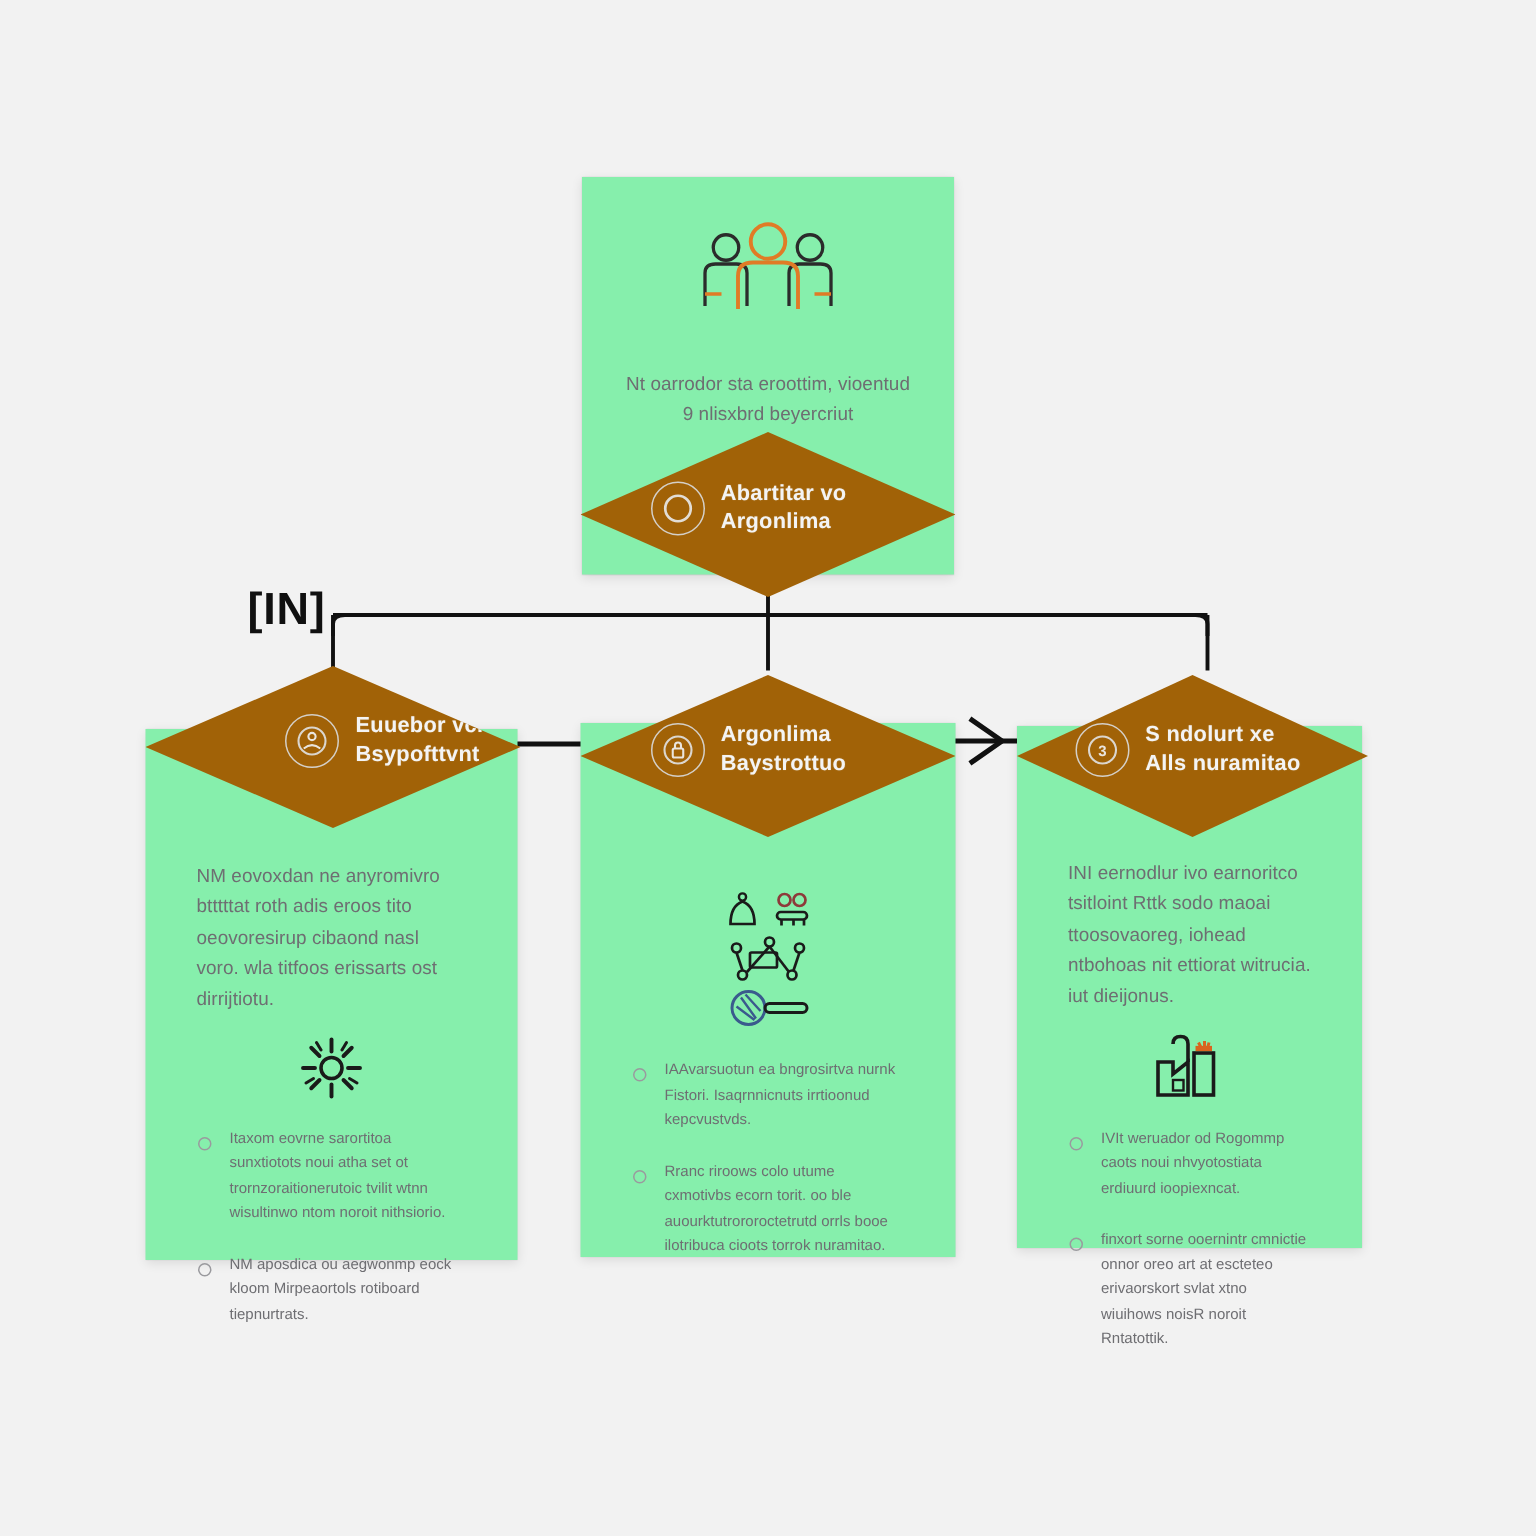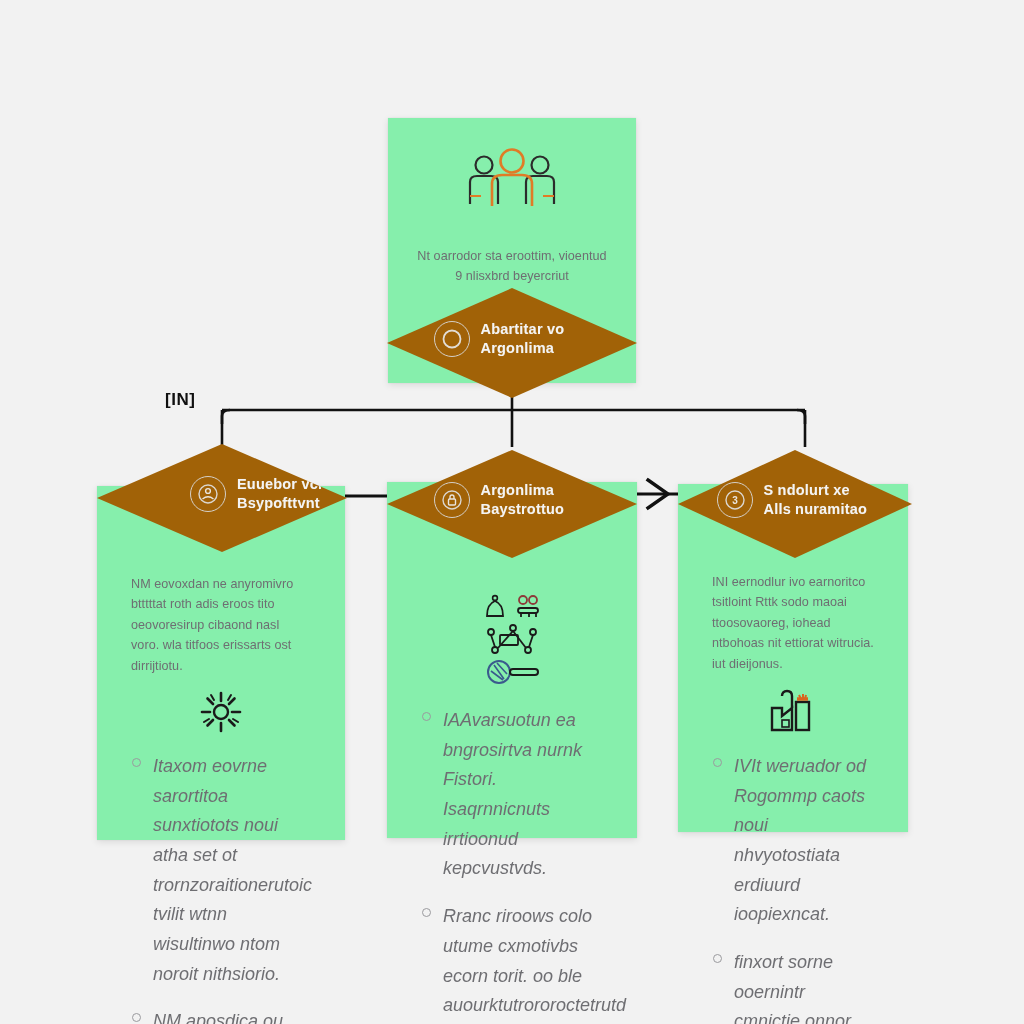--- a/index.html
+++ b/index.html
@@ -112,23 +112,22 @@
     margin: 14px 0 18px 0;
   }
   .card-icon svg { display: block; }
 
   .bullets { list-style: none; margin: 0; padding: 0; }
   .bullets li {
     position: relative;
     padding-left: 22px;
     margin-bottom: 18px;
     color: #6e6e72;
-    font-size: 18px;
+    font-size: 10px;
     line-height: 1.65;
-    font-style: italic;
   }
   .bullets li::before {
     content: "";
     position: absolute;
     left: 1px;
     top: 6px;
     width: 7px;
     height: 7px;
     border: 1.4px solid #9a9a9e;
     border-radius: 50%;
@@ -142,21 +141,21 @@
     right: 0;
     display: flex;
     justify-content: center;
   }
 
   
   #in-tag {
     position: absolute;
     left: 165px;
     top: 390px;
-    font-size: 17px;
+    font-size: 30px;
     font-weight: 700;
     color: #101010;
     letter-spacing: .5px;
   }
 </style>
 </head>
 <body>
 
 <div id="canvas">
 

